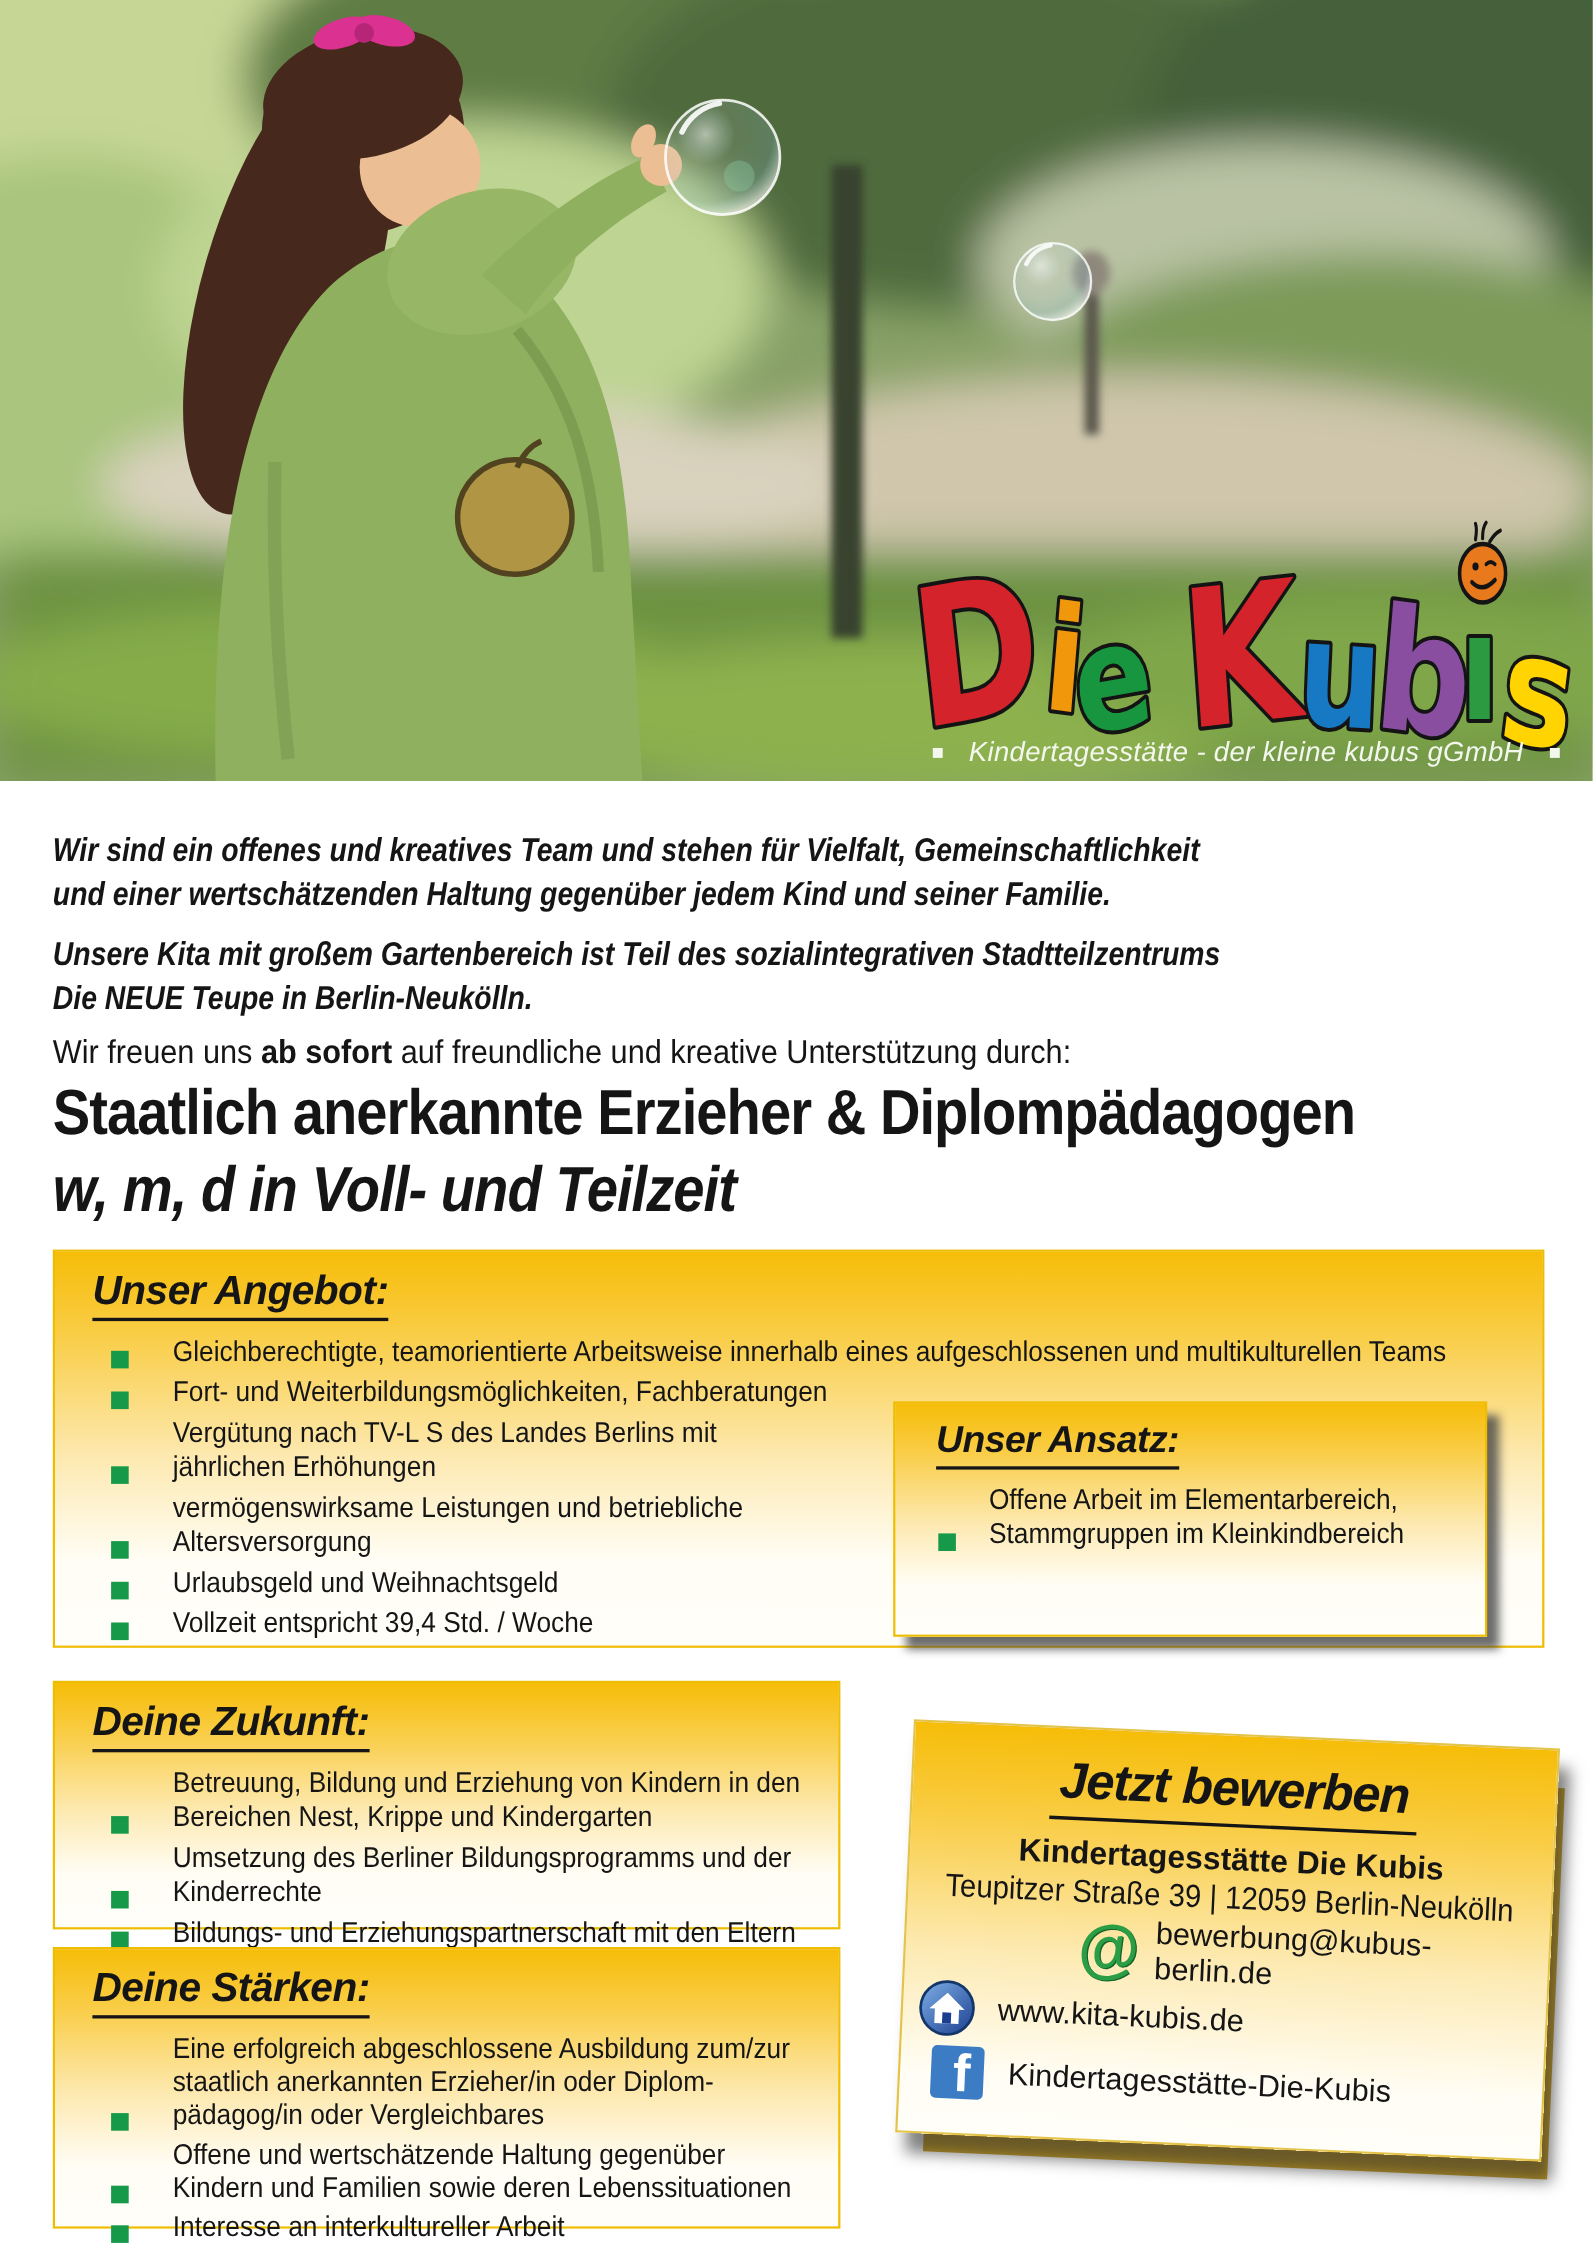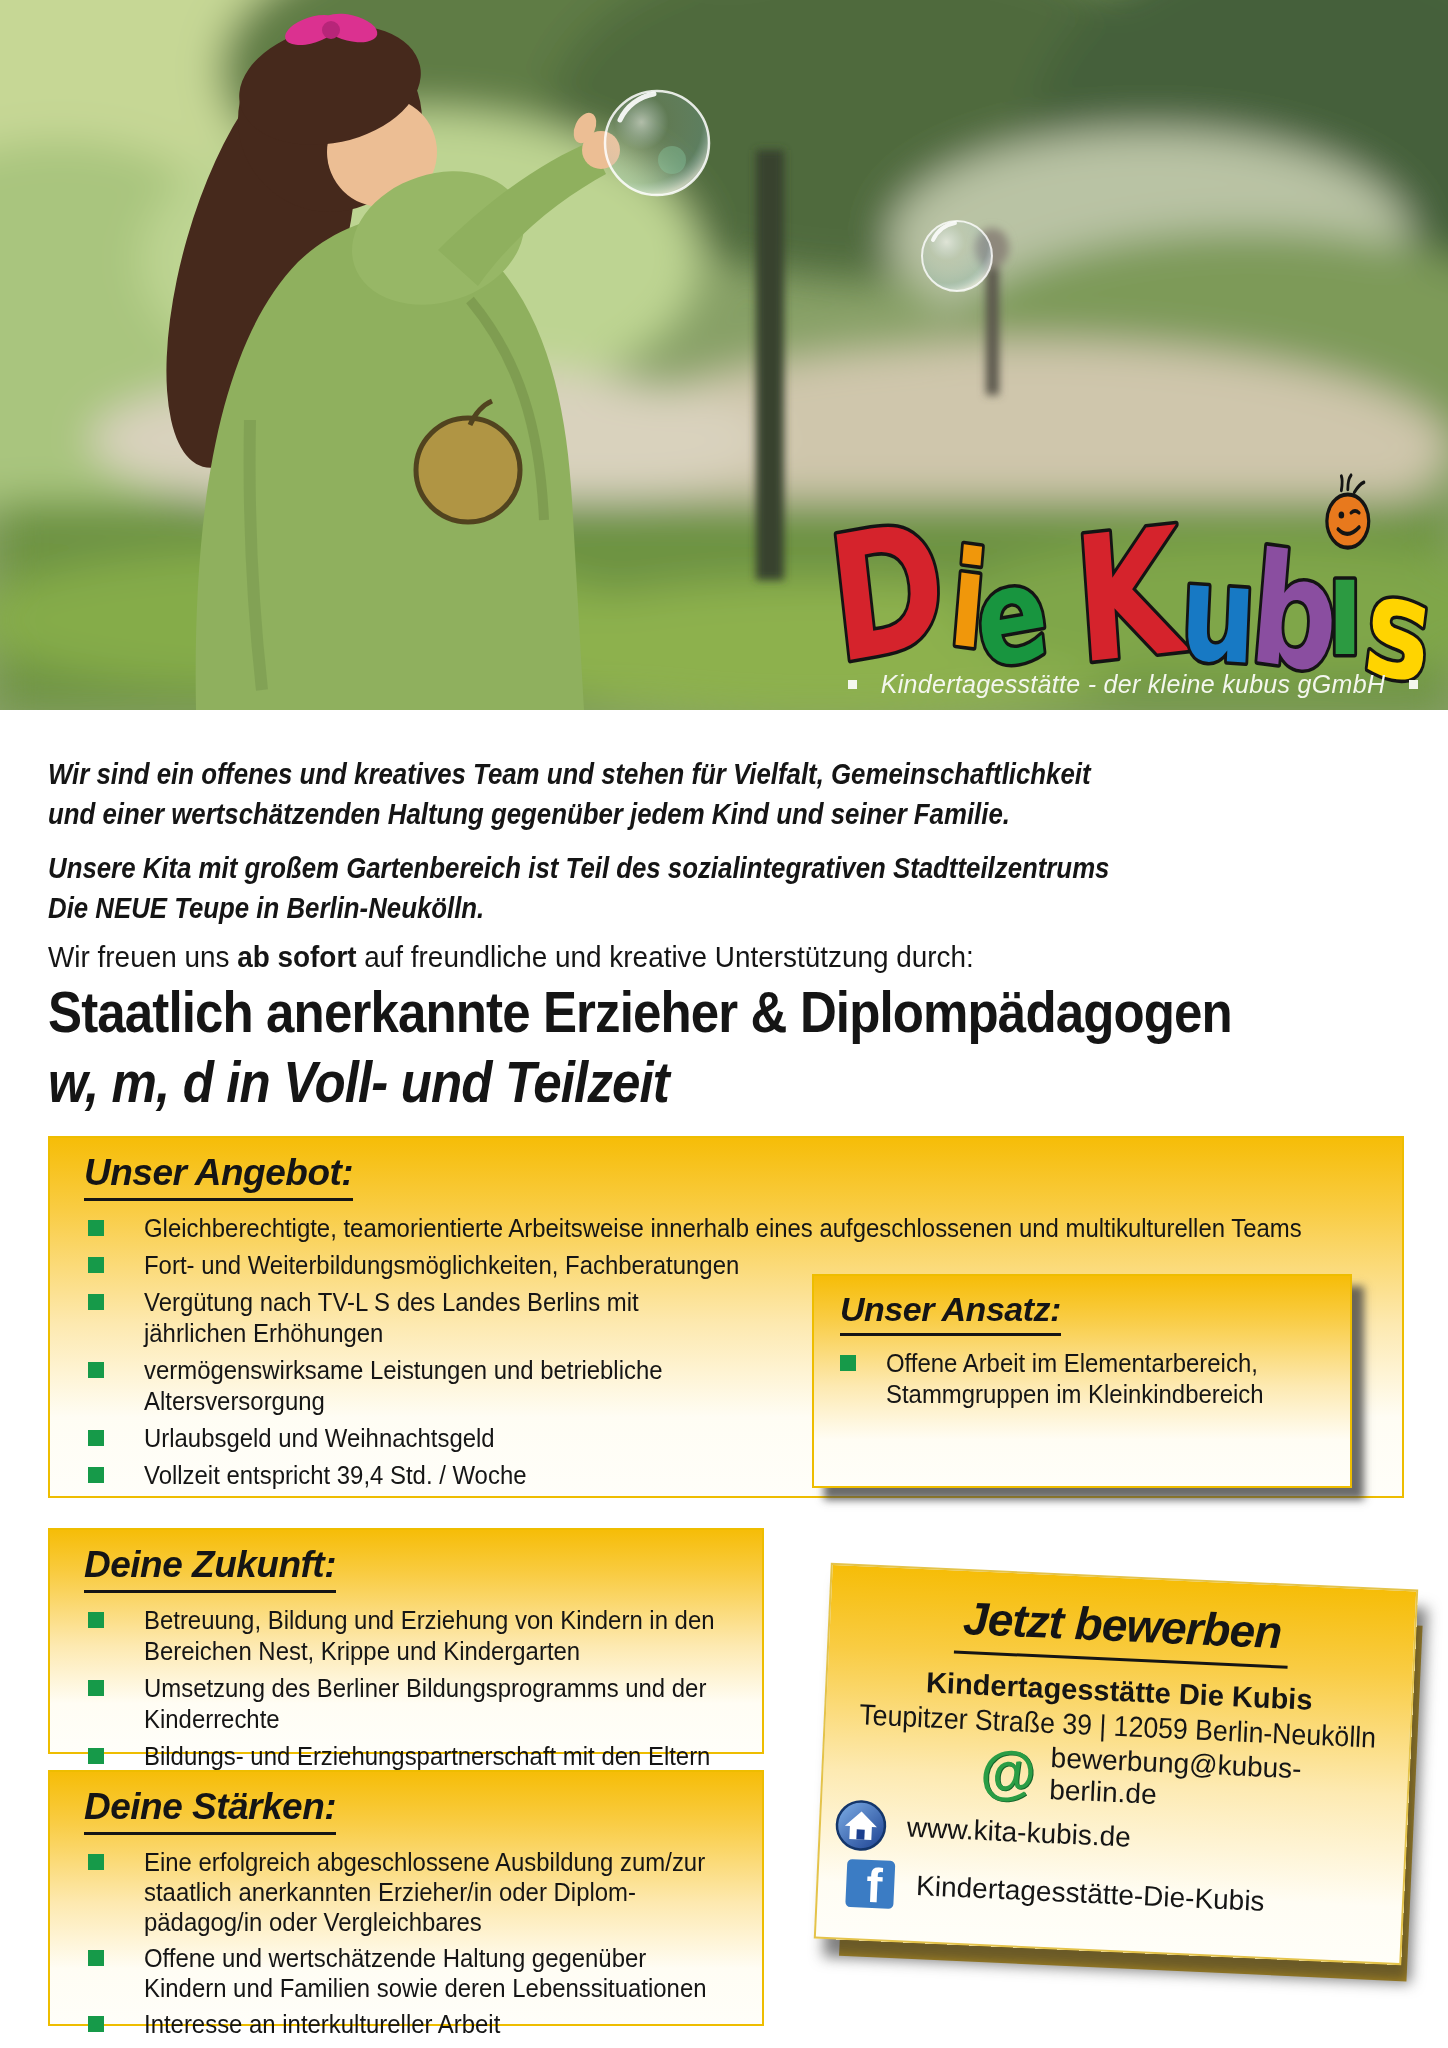--- a/index.html
+++ b/index.html
@@ -33,23 +33,23 @@
   .h1{position:absolute;left:48px;top:978px;font-size:58px;font-weight:bold;letter-spacing:-1px;
       transform:scaleX(.88);transform-origin:0 0;}
   .h2{position:absolute;left:48px;top:1048px;font-size:58px;font-weight:bold;font-style:italic;
       letter-spacing:-1px;transform:scaleX(.88);transform-origin:0 0;}
 
   
   .box{position:absolute;border:2px solid #eebd00;
        background:linear-gradient(180deg,#f6bd08 0%,#f9cc43 20%,#fde9b0 52%,#fffdf4 78%,#fffef9 100%);}
   .bh{display:inline-block;font-size:37px;font-weight:bold;font-style:italic;
       border-bottom:3px solid #151515;padding-bottom:4px;margin:14px 0 6px 34px;letter-spacing:-.5px;}
-  .bh-small{font-size:34px;margin-left:26px;}
+  .bh-small{font-size:34px;margin-left:37px;}
   ul.blist{list-style:none;margin:6px 0 0 0;padding:0;}
-  .blist li{display:flex;align-items:flex-start;margin:0 0 6px 0;}
+  .blist li{display:flex;align-items:flex-end;margin:0 0 6px 0;padding-left:13px;}
   .sq{flex:0 0 16px;width:16px;height:16px;background:#169a49;margin:7px 0 0 38px;}
   .sq-n{margin-left:26px;}
   .itx{margin-left:40px;font-size:26px;line-height:31px;white-space:pre;
        transform:scaleX(.92);transform-origin:0 0;}
   #box-angebot{left:48px;top:1136px;width:1352px;height:358px;}
   #box-ansatz{left:812px;top:1274px;width:536px;height:210px;z-index:3;
               box-shadow:12px 12px 8px rgba(70,70,70,.8);}
   #box-ansatz .itx{margin-left:30px;}
   #box-zukunft{left:48px;top:1528px;width:712px;height:222px;}
   #box-staerken{left:48px;top:1770px;width:712px;height:252px;}

